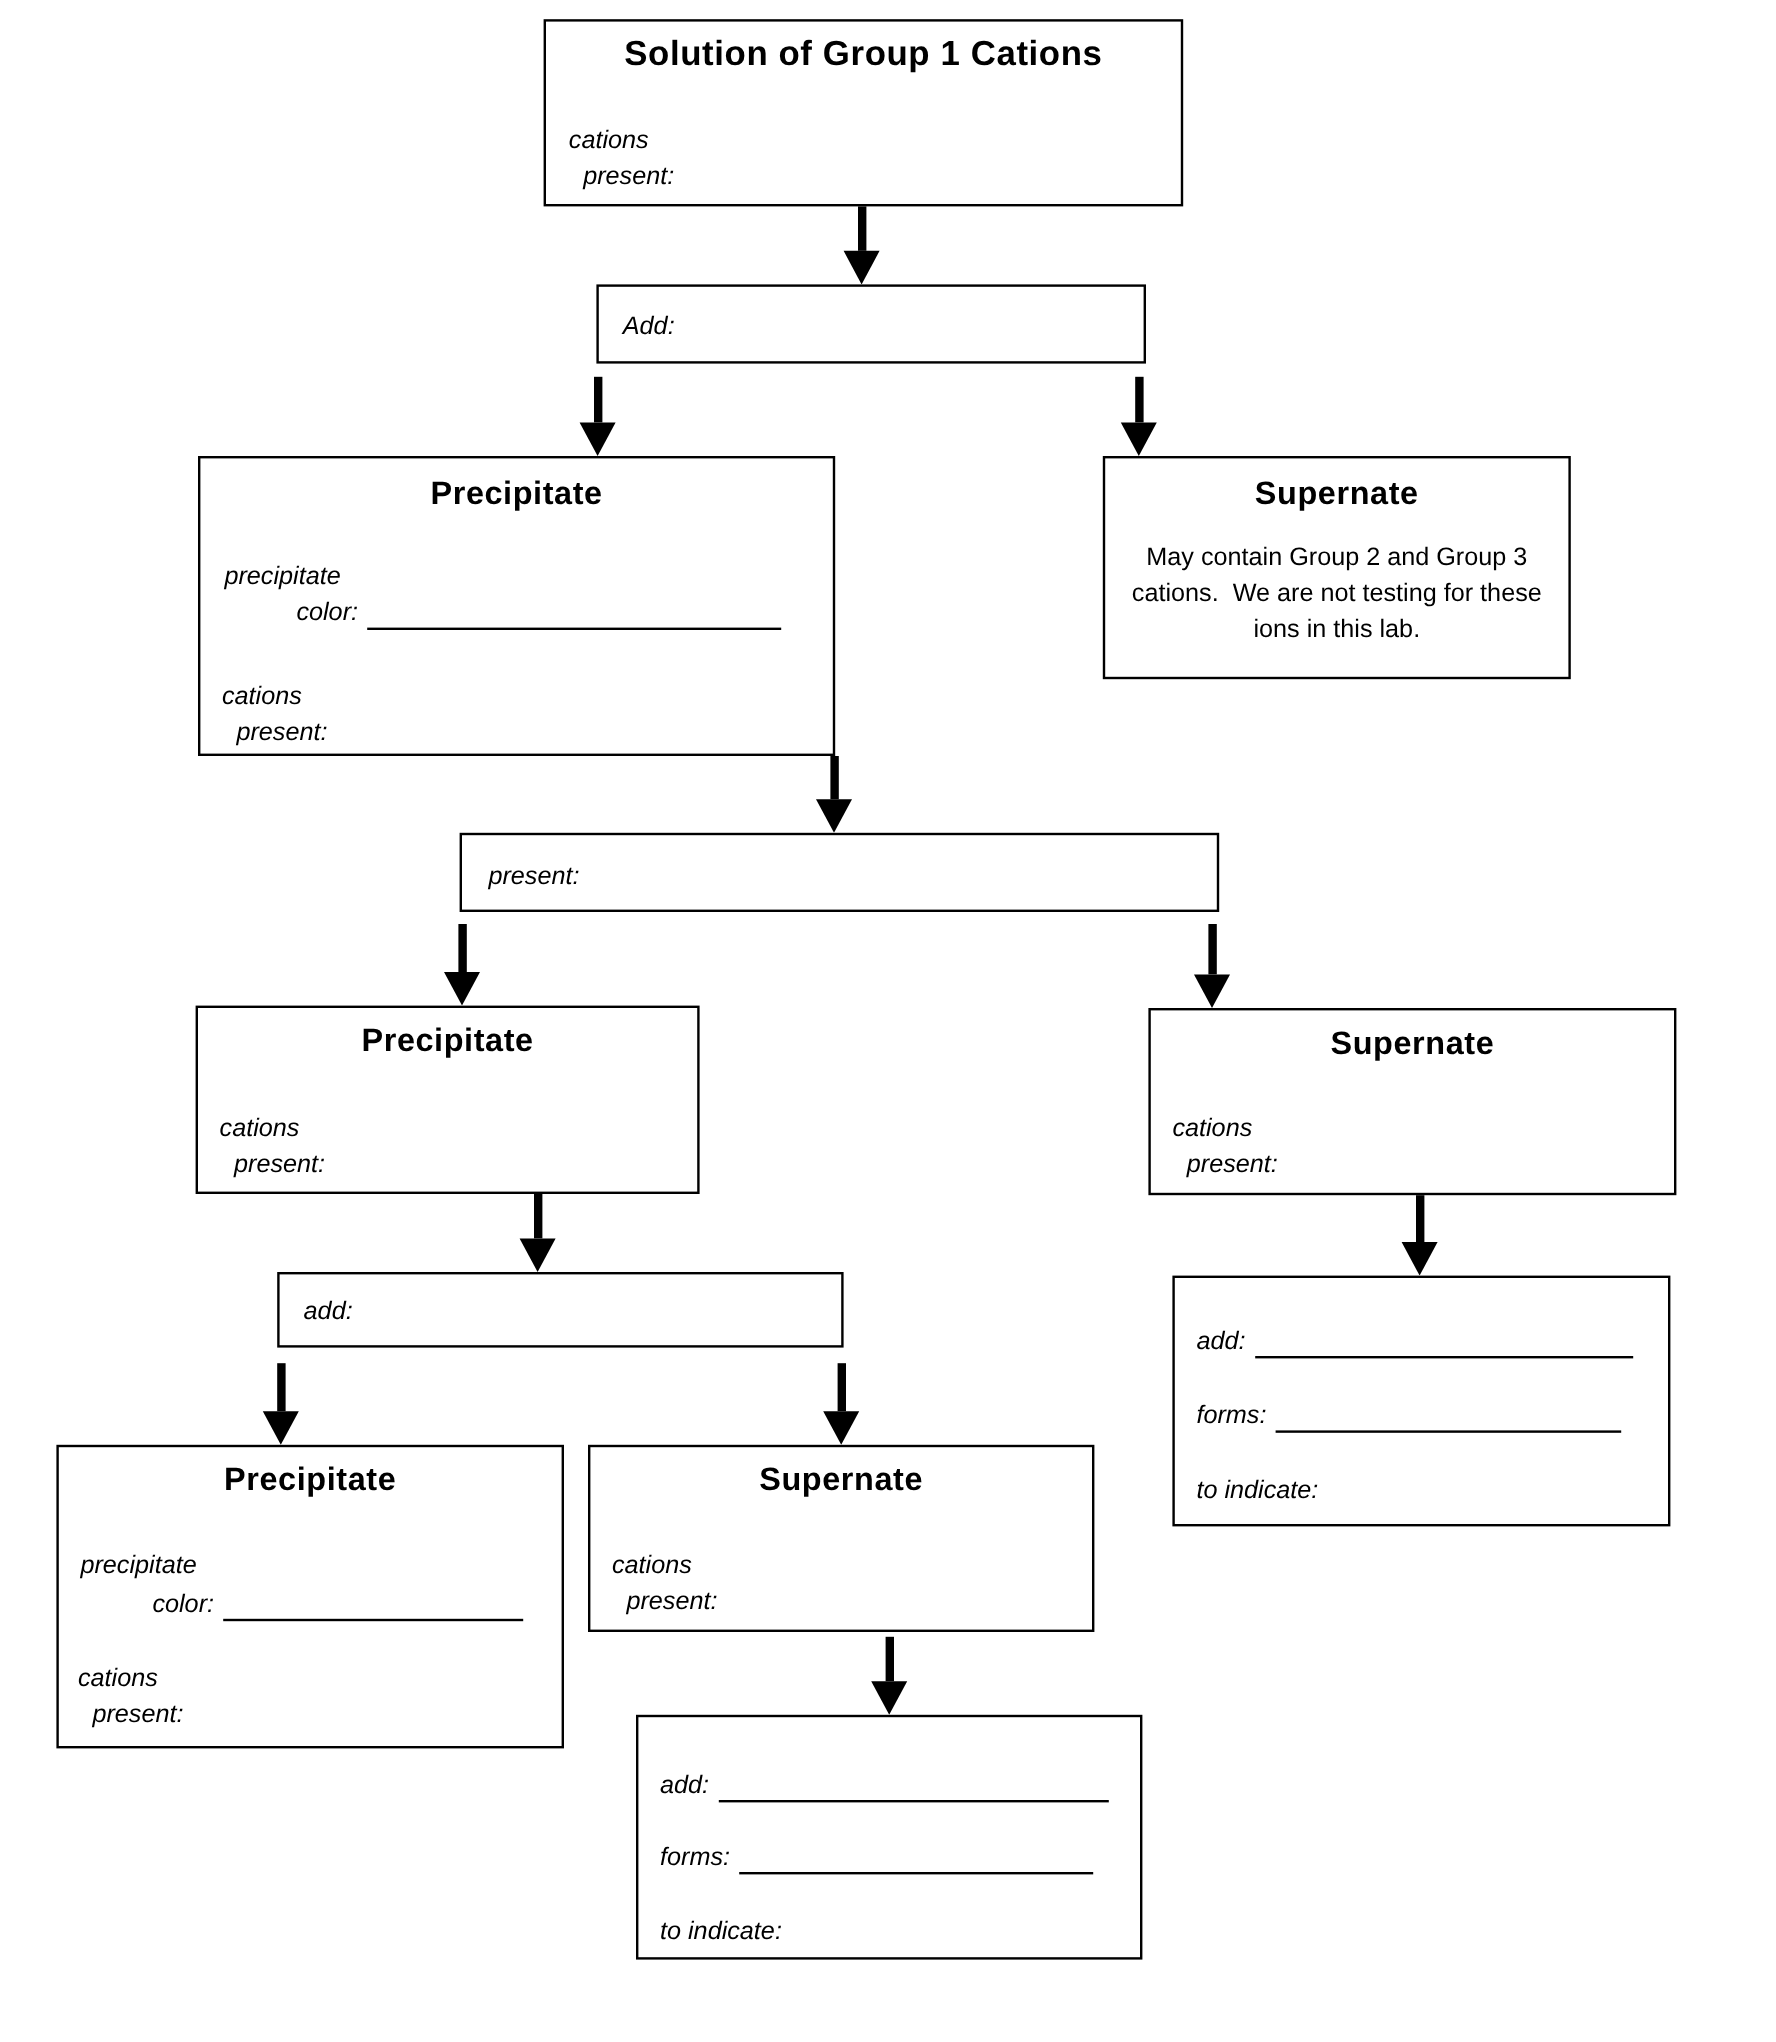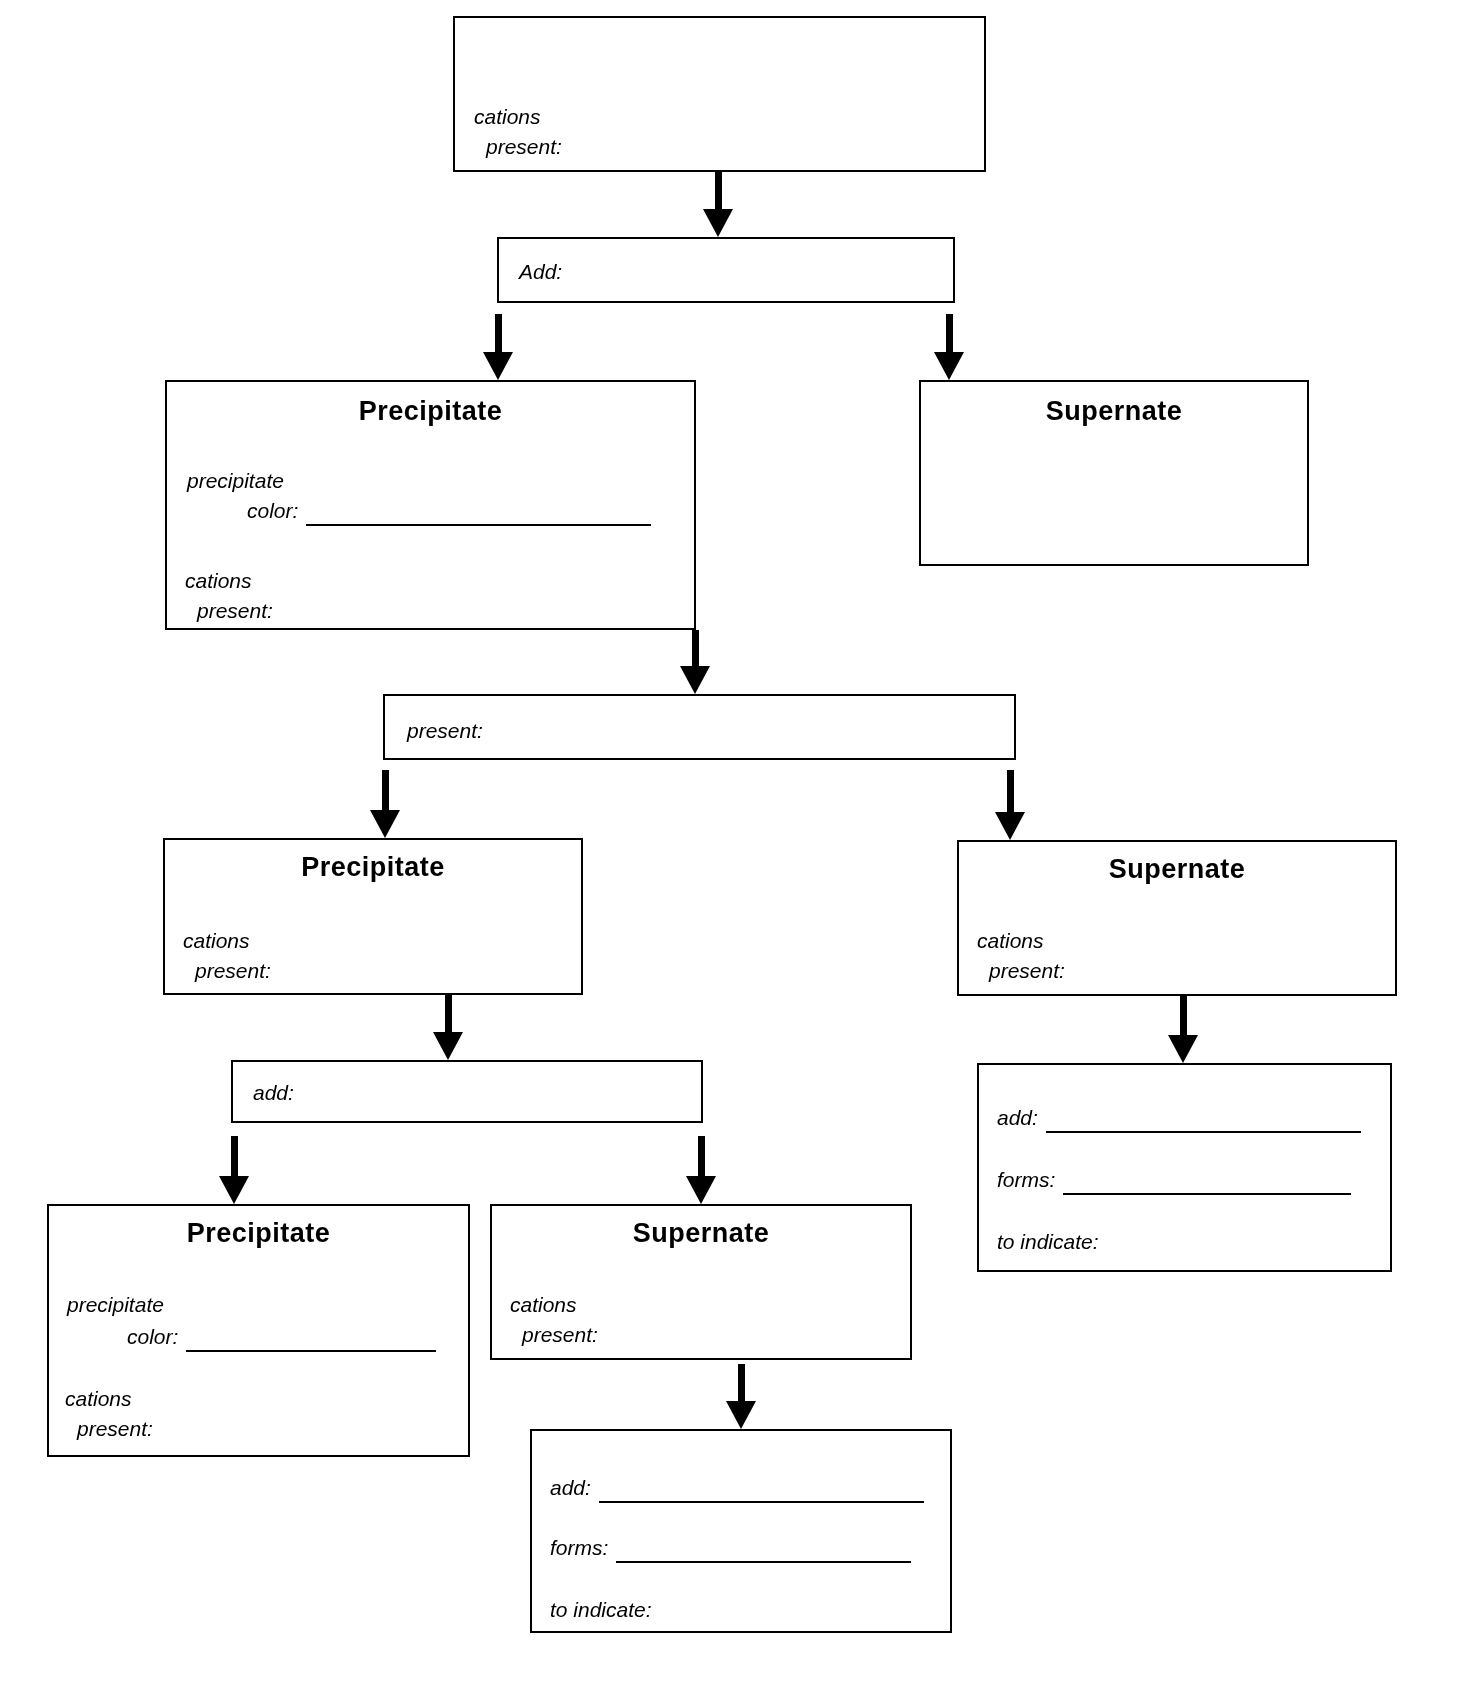--- a/index.html
+++ b/index.html
@@ -71,20 +71,21 @@
     border-right: 15px solid transparent;
     border-top: 28px solid #000000;
   }
 </style>
 </head>
 <body>
 
 <div class="canvas">
 
   <div class="box" style="left:453px; top:16px; width:533px; height:156px;">
+    <div class="title" style="top:14px;">Solution of Group 1 Cations</div>
     <div class="lbl" style="left:19px; top:86px;">cations</div>
     <div class="lbl" style="left:31px; top:116px;">present:</div>
   </div>
 
   <div class="arrow" style="left:703px; top:172px; height:65px;">
     <div class="stem"></div>
     <div class="head"></div>
   </div>
 
   <div class="box" style="left:497px; top:237px; width:458px; height:66px;">
@@ -105,20 +106,21 @@
     <div class="lbl" style="left:20px; top:86px;">precipitate</div>
     <div class="lbl" style="left:80px; top:116px;">
       <span>color:</span><span class="blank" style="width:345px;"></span>
     </div>
     <div class="lbl" style="left:18px; top:186px;">cations</div>
     <div class="lbl" style="left:30px; top:216px;">present:</div>
   </div>
 
   <div class="box" style="left:919px; top:380px; width:390px; height:186px;">
     <div class="heading" style="top:16px;">Supernate</div>
+    <div class="note" style="top:68px;">May contain Group 2 and Group 3 cations.&nbsp; We are not testing for these ions in this lab.</div>
   </div>
 
   <div class="arrow" style="left:680px; top:630px; height:64px;">
     <div class="stem"></div>
     <div class="head"></div>
   </div>
 
   <div class="box" style="left:383px; top:694px; width:633px; height:66px;">
     <div class="lbl" style="left:22px; top:22px;">present:</div>
   </div>

